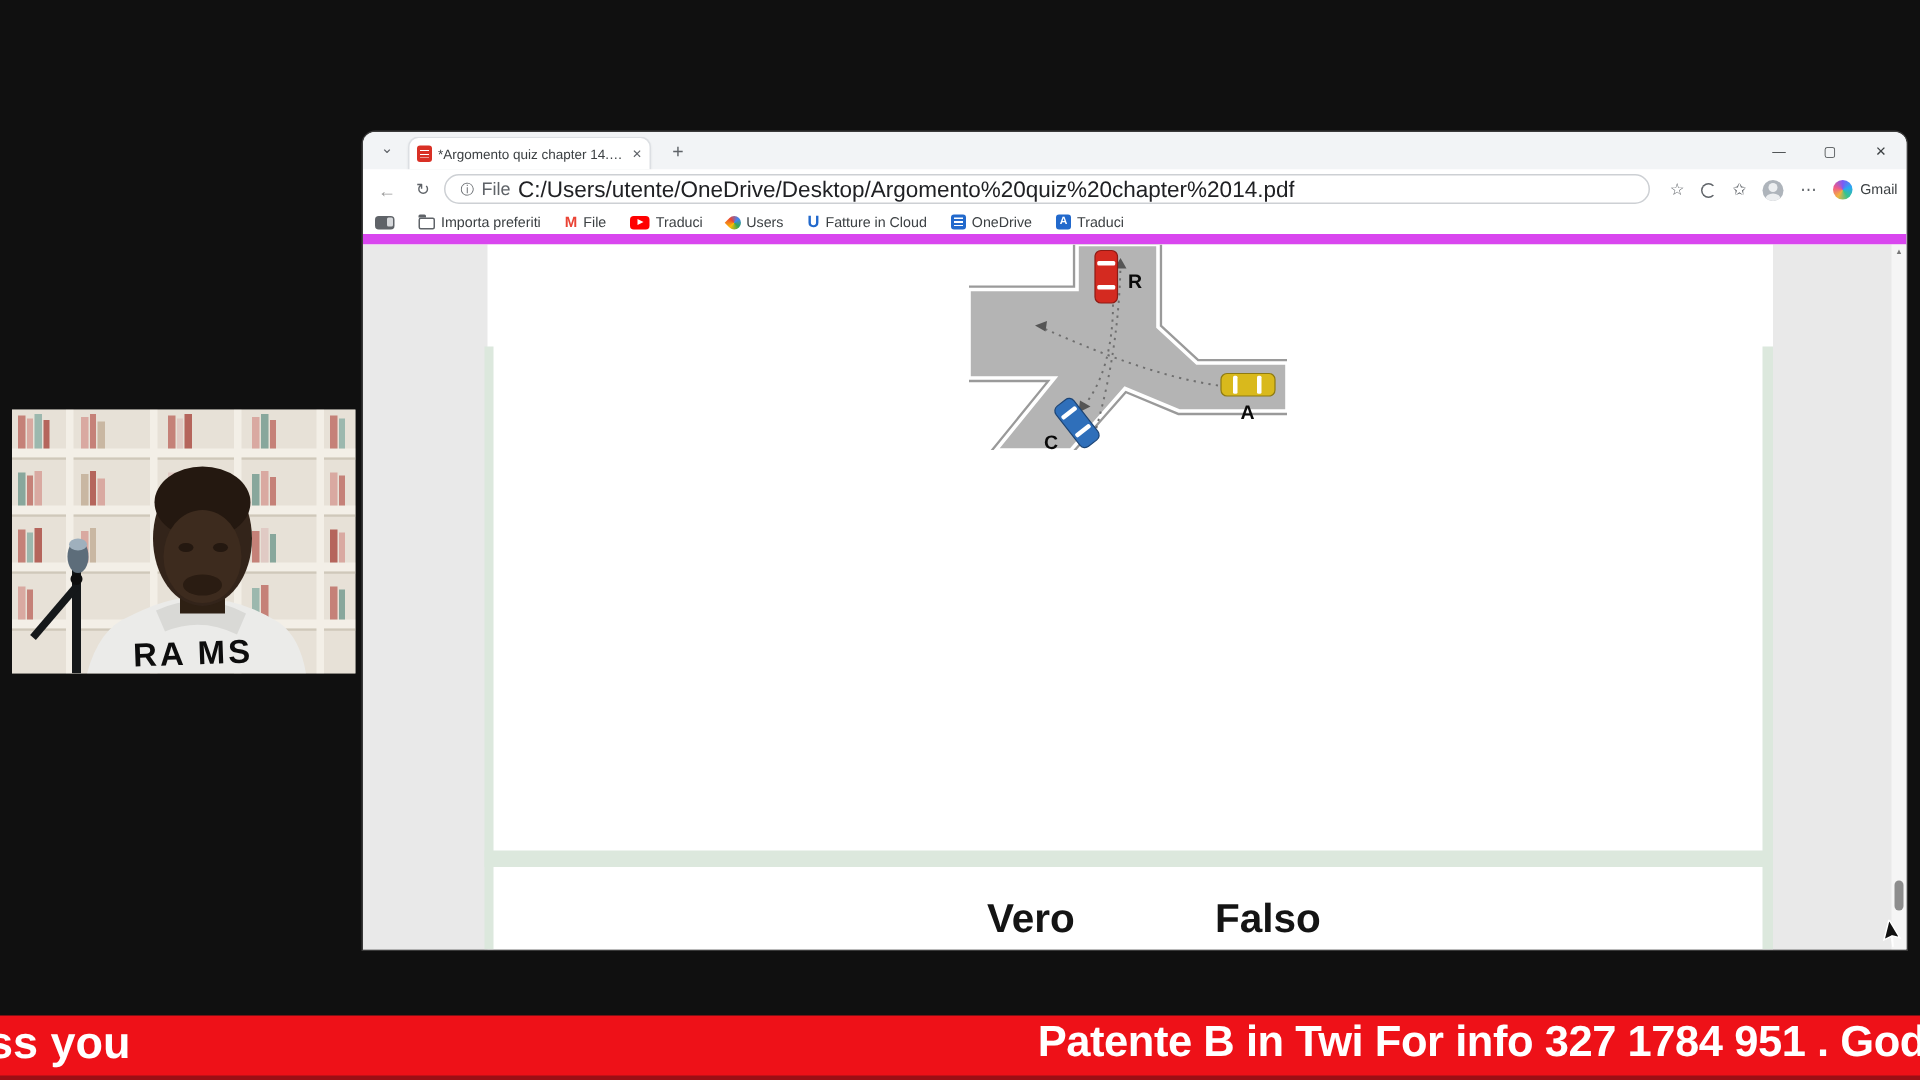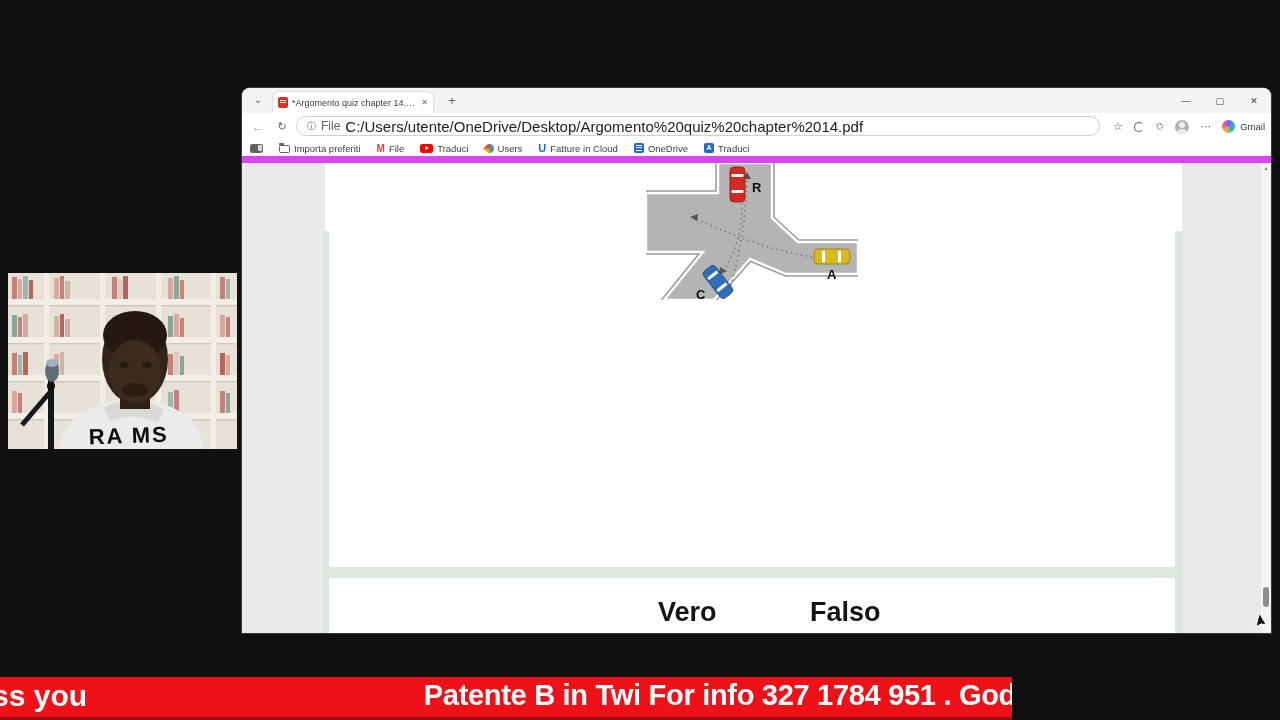--- a/index.html
+++ b/index.html
@@ -64,21 +64,21 @@
   .qnum { position:absolute; left:848px; top:76px; width:74px; text-align:right; font-size:54px; font-weight:bold; color:#9ba39c; letter-spacing:1px; }
   .qtext { position:absolute; left:96px; top:170px; width:860px; font-size:37px; line-height:57px; color:#3e4145; white-space:pre-line; letter-spacing:.3px; }
   .ans { position:absolute; top:434px; font-size:27px; font-weight:800; color:#141414; }
   .ans.vero { left:380px;margin-left:36px; } .ans.falso { left:568px; }
   .scrollbar { position:absolute; right:0; top:0; width:10px; height:470px; background:#f5f5f5; }
   .scroll-up { position:absolute; top:2px; left:0; width:10px; text-align:center; font-size:5px; color:#777; }
   .scroll-thumb { position:absolute; left:2px; top:424px; width:6px; height:20px; background:#8d8d8d; border-radius:3px; }
   .cursor { position:absolute; left:1012px; top:450px; }
 
   
-  .ticker { position:absolute; left:0; top:677px; width:1012px; height:43px; background:#ee1118; border-bottom:3px solid #9c0f15; overflow:hidden; }
+  .ticker { position:absolute; left:0; top:677px; width:1280px; height:43px; background:#ee1118; border-bottom:3px solid #9c0f15; overflow:hidden; }
   .ticker .t-left { position:absolute; left:-8px; top:2px; font-size:30px; font-weight:bold; color:#fff; white-space:nowrap; }
   .ticker .t-right { position:absolute; right:-4px; top:2px; font-size:29px; font-weight:bold; color:#fff; white-space:nowrap; letter-spacing:-0.3px; }
 </style>
 </head>
 <body>
 
 <div id="stage">
 
   <div class="webcam">
     <svg width="229" height="176" viewBox="0 0 229 176">

